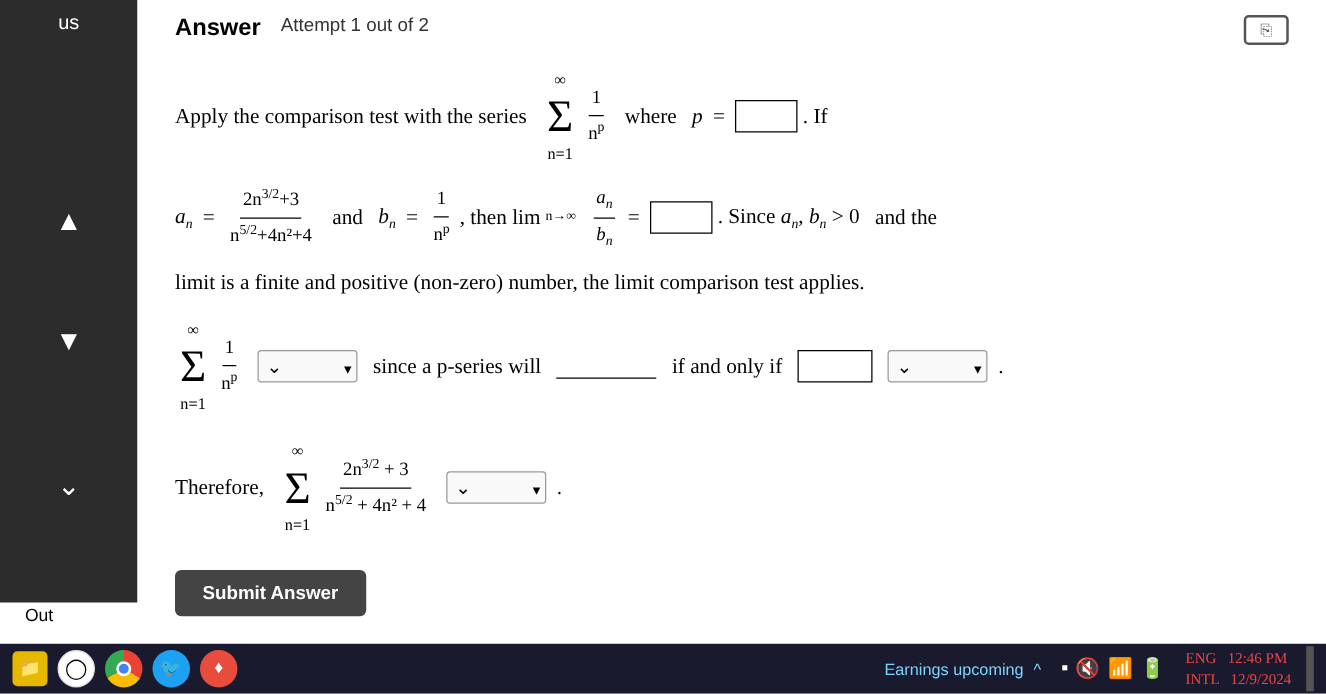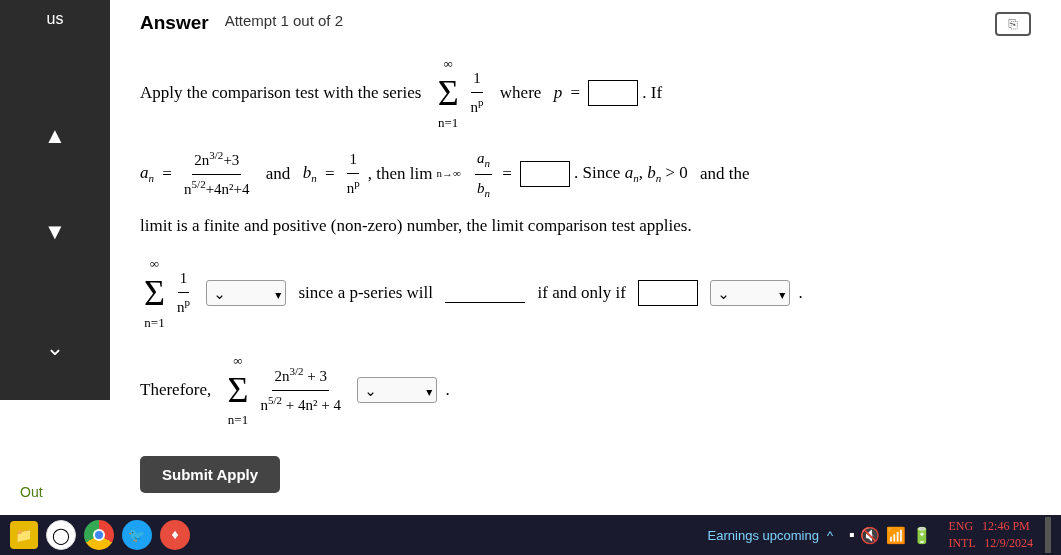--- a/index.html
+++ b/index.html
@@ -11,21 +11,21 @@
       overflow: hidden;
       position: relative;
     }
 
     
     .left-sidebar {
       position: absolute;
       left: 0;
       top: 0;
       width: 110px;
-      height: 400px;
+      height: 482px;
       background: #2c2c2c;
       display: flex;
       flex-direction: column;
       align-items: center;
       justify-content: space-between;
       padding: 10px 0;
       gap: 35px;
     }
     .sidebar-arrow {
       color: #fff;
@@ -235,21 +235,21 @@
     }
 
     
     .math-italic { font-style: italic; }
 
     
     .out-label {
       position: absolute;
       left: 20px;
       bottom: 55px;
-      color: #4d7c0f;
+      color: #000000;
       font-size: 14px;
       font-family: Arial, sans-serif;
     }
 
     
     .us-label {
       color: #fff;
       font-size: 16px;
       font-family: Arial, sans-serif;
     }
@@ -388,21 +388,21 @@
       <span class="fraction">
         <span class="num">2n<sup>3/2</sup> + 3</span>
         <span class="den">n<sup>5/2</sup> + 4n² + 4</span>
       </span>
       &nbsp;
       <span class="dropdown-select">⌄</span>
       &nbsp;.
     </div>
 
     
-    <button class="submit-btn">Submit Apply</button>
+    <button class="submit-btn">Submit Answer</button>
 
   </div>
 </div>
 
 <div class="taskbar">
 
   <div class="taskbar-icon yellow">
     <span style="font-size:14px;">📁</span>
   </div>
 

